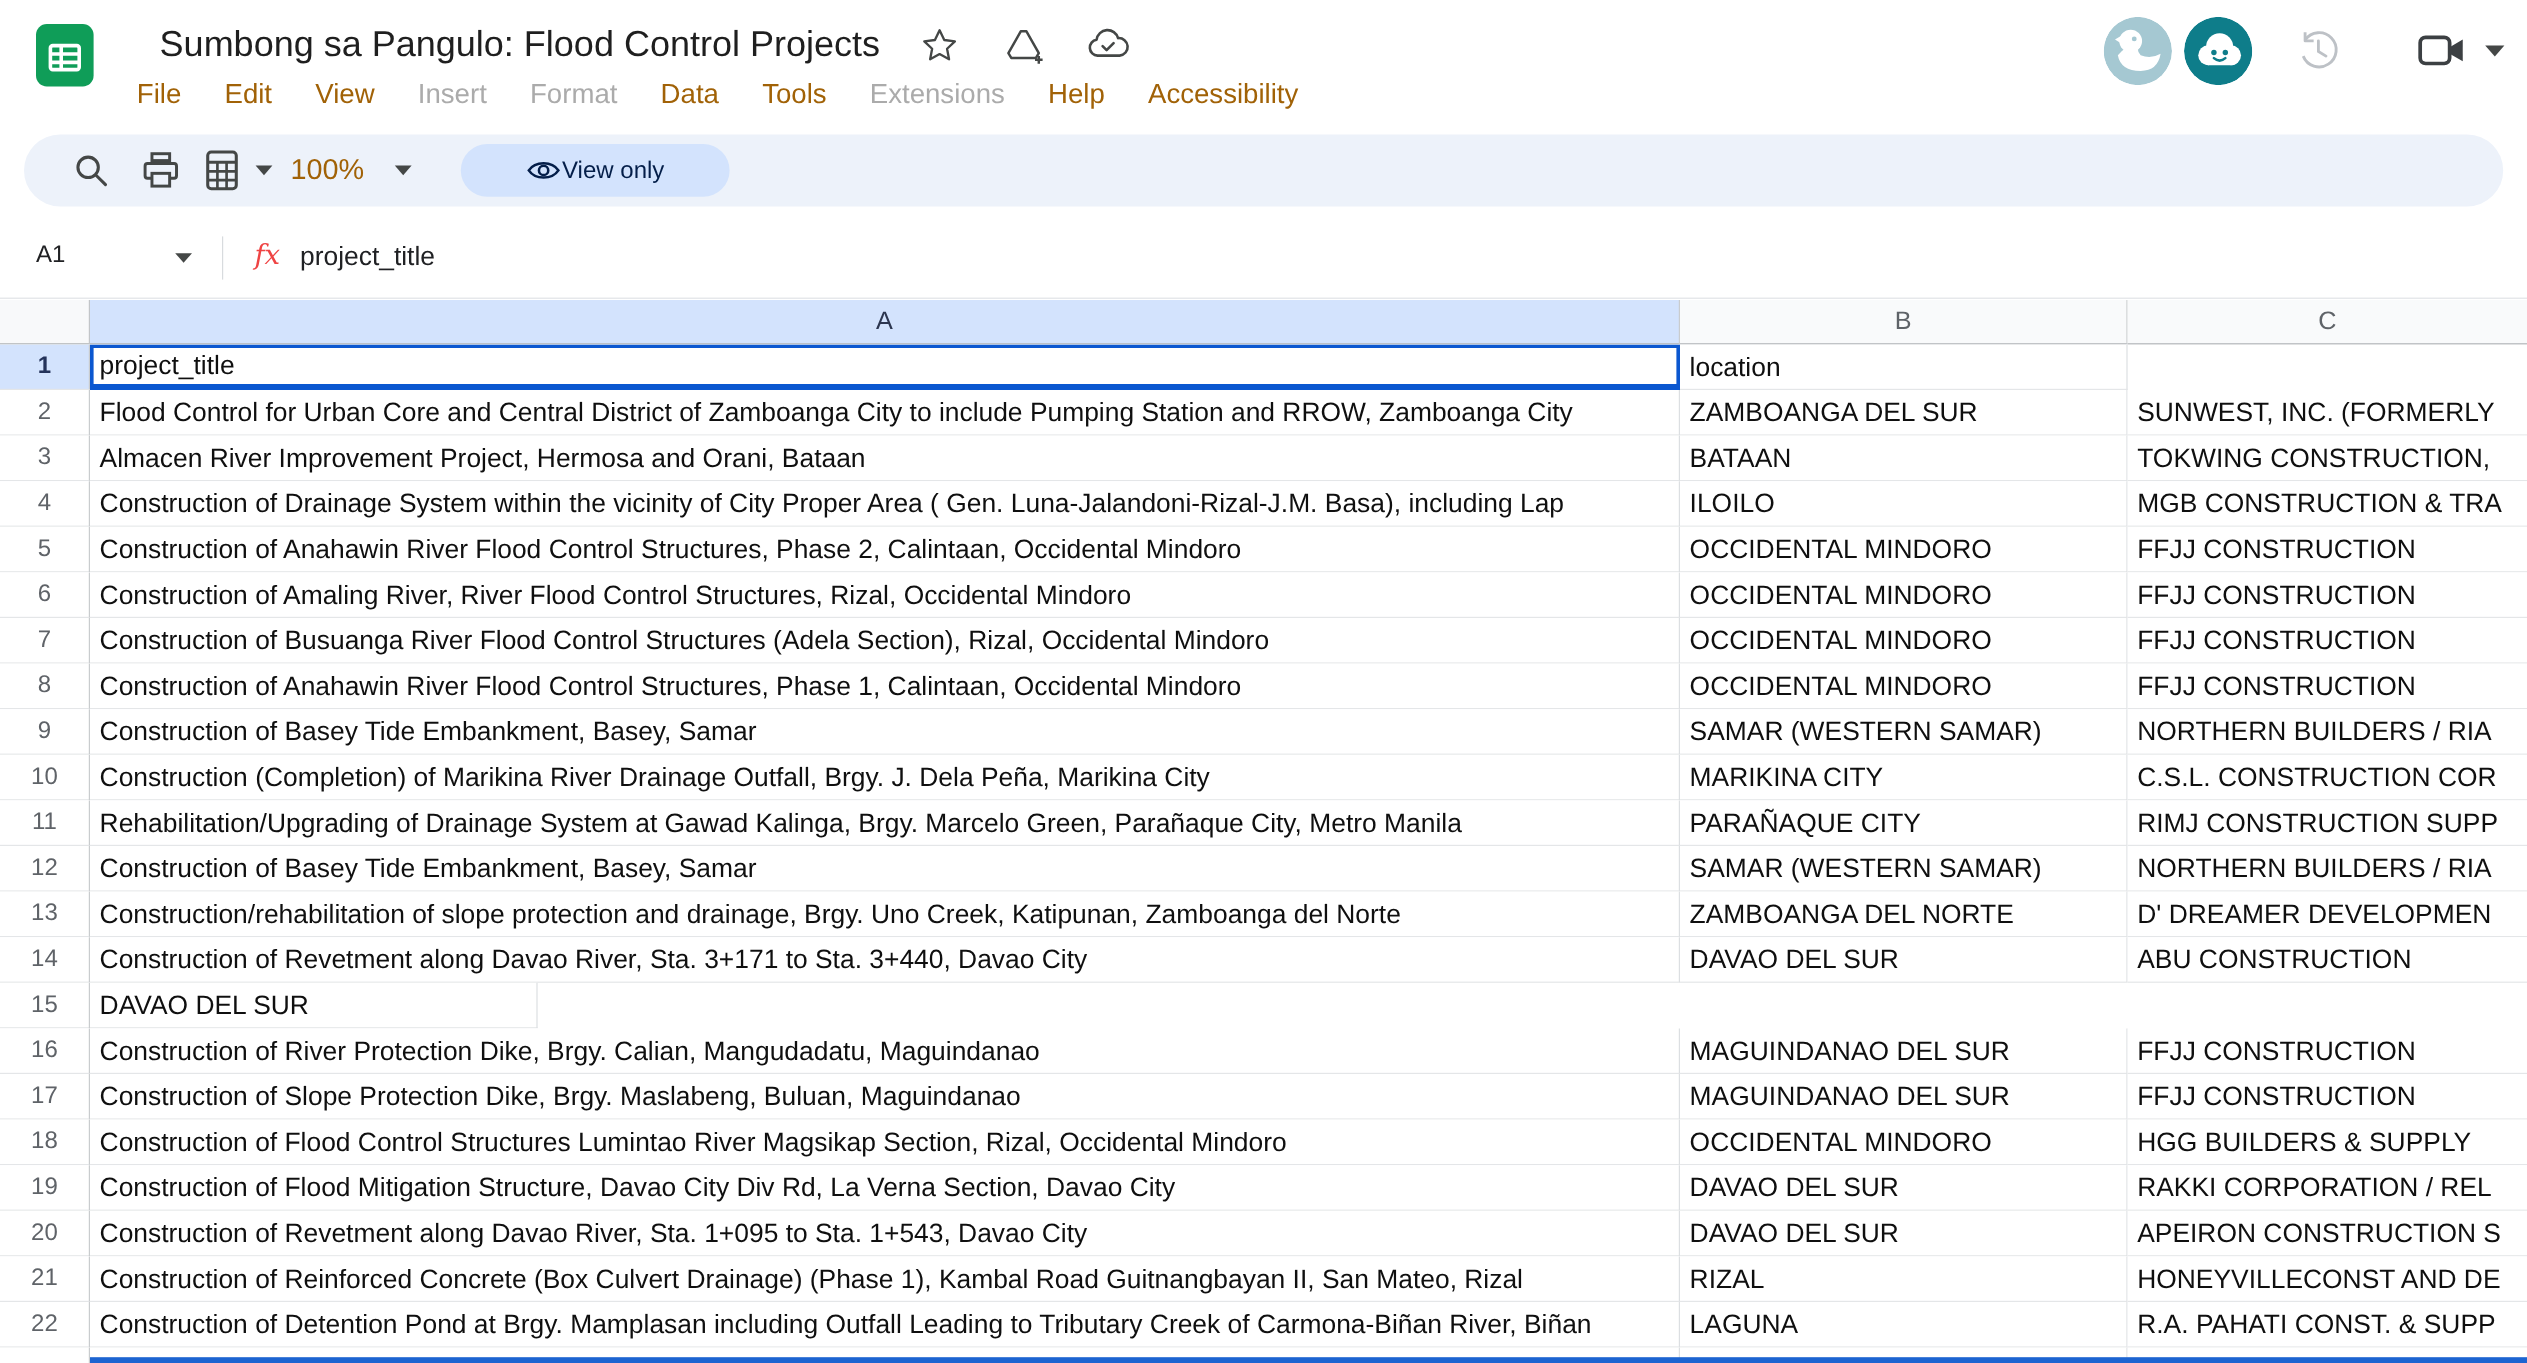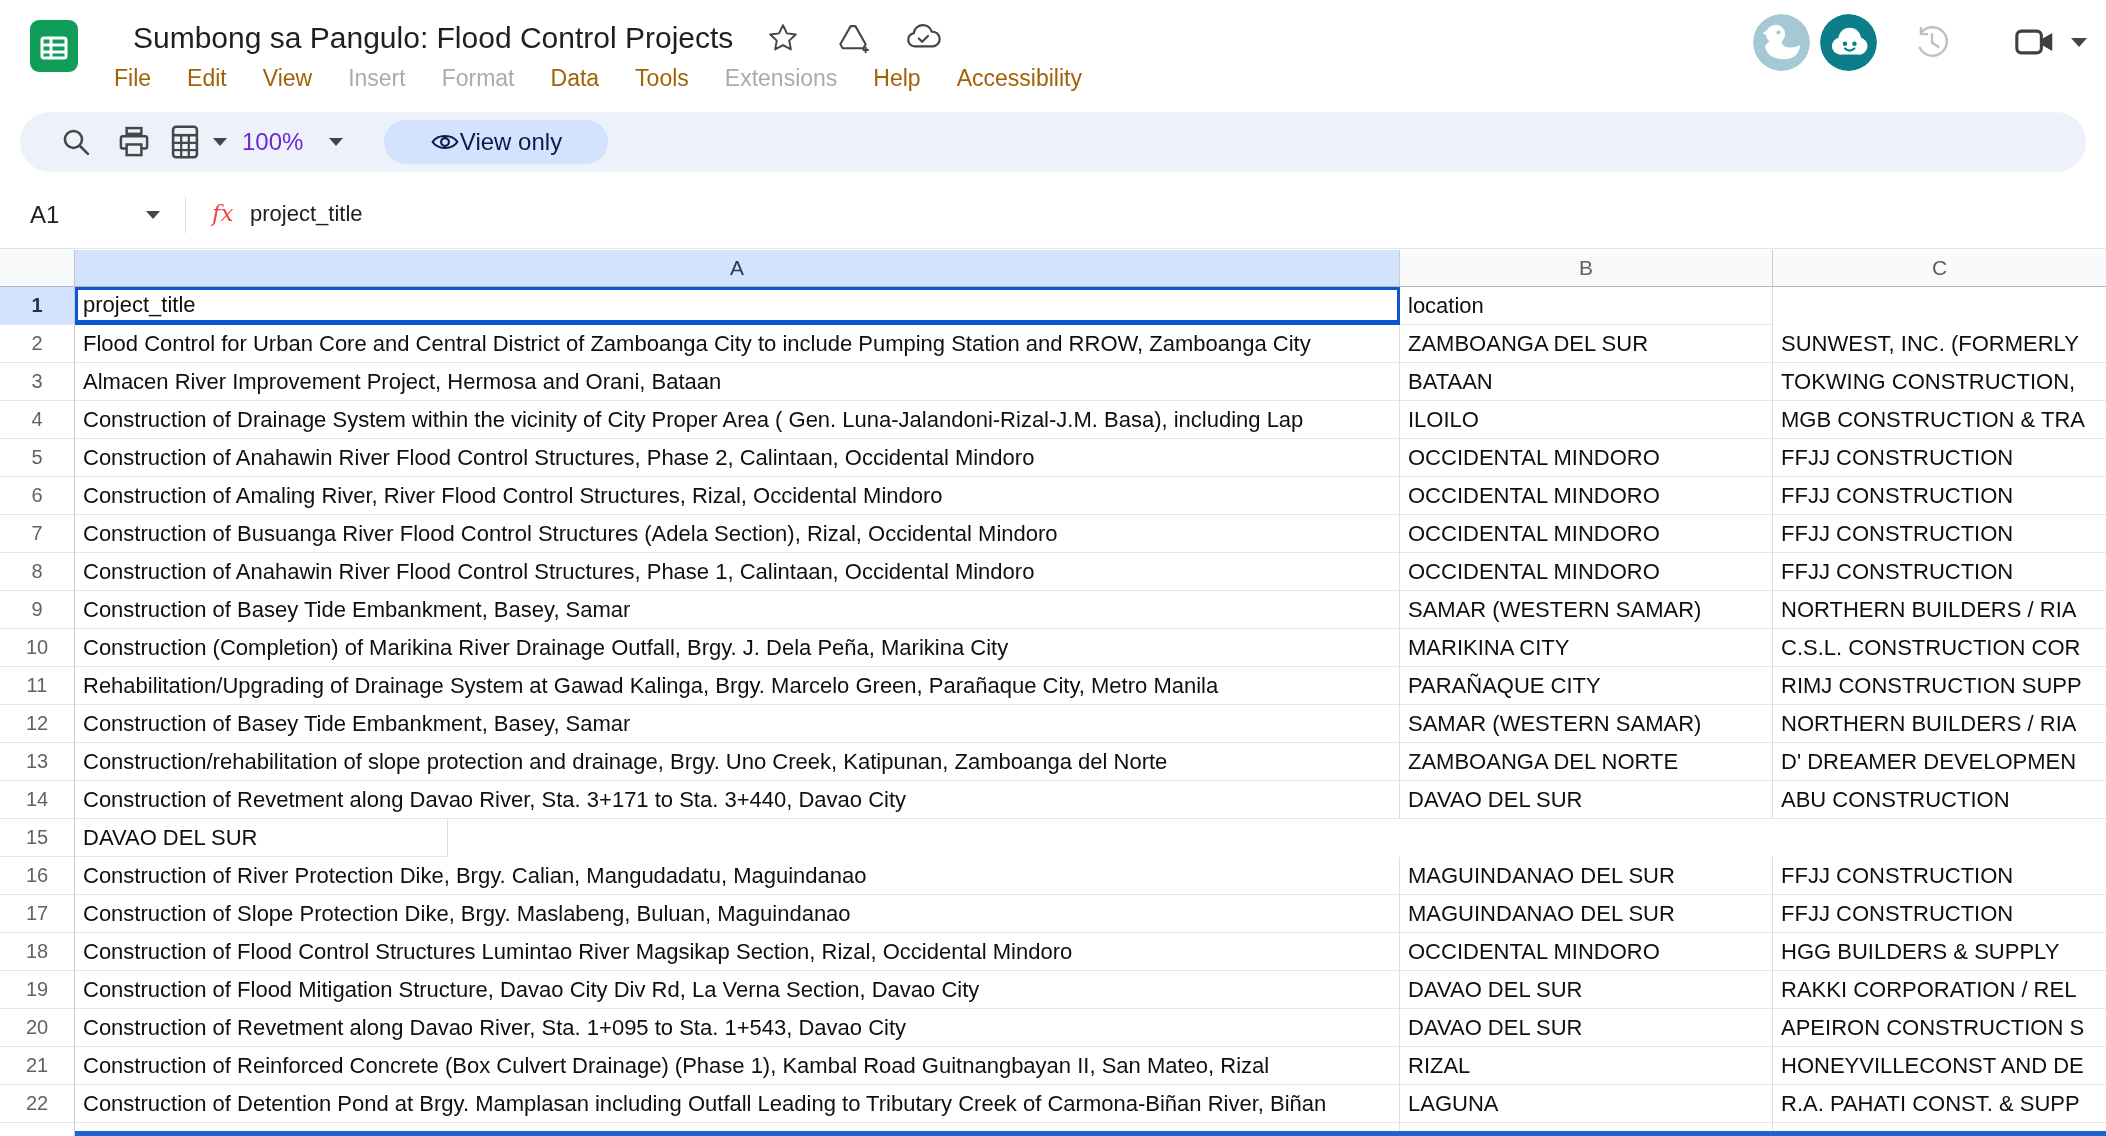--- a/index.html
+++ b/index.html
@@ -24,30 +24,30 @@
   .hist { margin-left:36px; }
   .cam-wrap { margin-left:62px; display:flex; align-items:center; }
 
   
   .toolbar { position:absolute; left:20px; top:112px; width:2066px; height:60px; border-radius:30px;
     background:#edf2fa; }
   .tb-icn { position:absolute; top:0; height:60px; display:flex; align-items:center; justify-content:center; }
   .caret { width:0; height:0; border-left:8px solid transparent; border-right:8px solid transparent;
     border-top:9px solid #444746; }
   .zoom-ctl { position:absolute; left:222px; top:0; height:60px; display:flex; align-items:center; gap:26px;
-    font-size:24px; color:#6d28d9; }
+    font-size:24px; color:#a16207; }
   .viewonly-chip { position:absolute; left:364px; top:8px; height:44px; width:224px; border-radius:22px;
     background:#d3e3fd; display:flex; align-items:center; justify-content:center; 
-    color:#041e49; font-size:24px; font-weight:500; }
+    color:#041e49; font-size:20px; font-weight:500; }
 
   
   .formula-bar { position:absolute; left:0; top:181px; width:2106px; height:68px; background:#fff;
     border-bottom:1px solid #e0e3e7; }
   .name-box { position:absolute; left:0; top:0; width:184px; height:68px; }
-  .name-box .ref { position:absolute; left:30px; top:20px; font-size:24px; color:#202124; }
+  .name-box .ref { position:absolute; left:30px; top:20px; font-size:20px; color:#202124; }
   .name-box .caret { position:absolute; left:146px; top:30px; border-left-width:7px; border-right-width:7px; border-top-width:8px; }
   .fbar-divider { position:absolute; left:185px; top:16px; width:1px; height:36px; background:#d8dbde; }
   .fx { position:absolute; left:212px; top:19px; font-family:"DejaVu Serif", serif; font-style:italic;
     font-size:23px; color:#ef4444; }
   .formula-text { position:absolute; left:250px; top:20px; font-size:22px; color:#202124; white-space:nowrap; }
 
   
   .sheet { position:absolute; left:0; top:250px; width:2106px; height:886px; background:#fff; }
   .colhead-row { display:flex; height:37px; }
   .corner { width:75px; background:#f8f9fa; border-right:1px solid #c2c5c8; border-bottom:1px solid #b4b7ba; }

